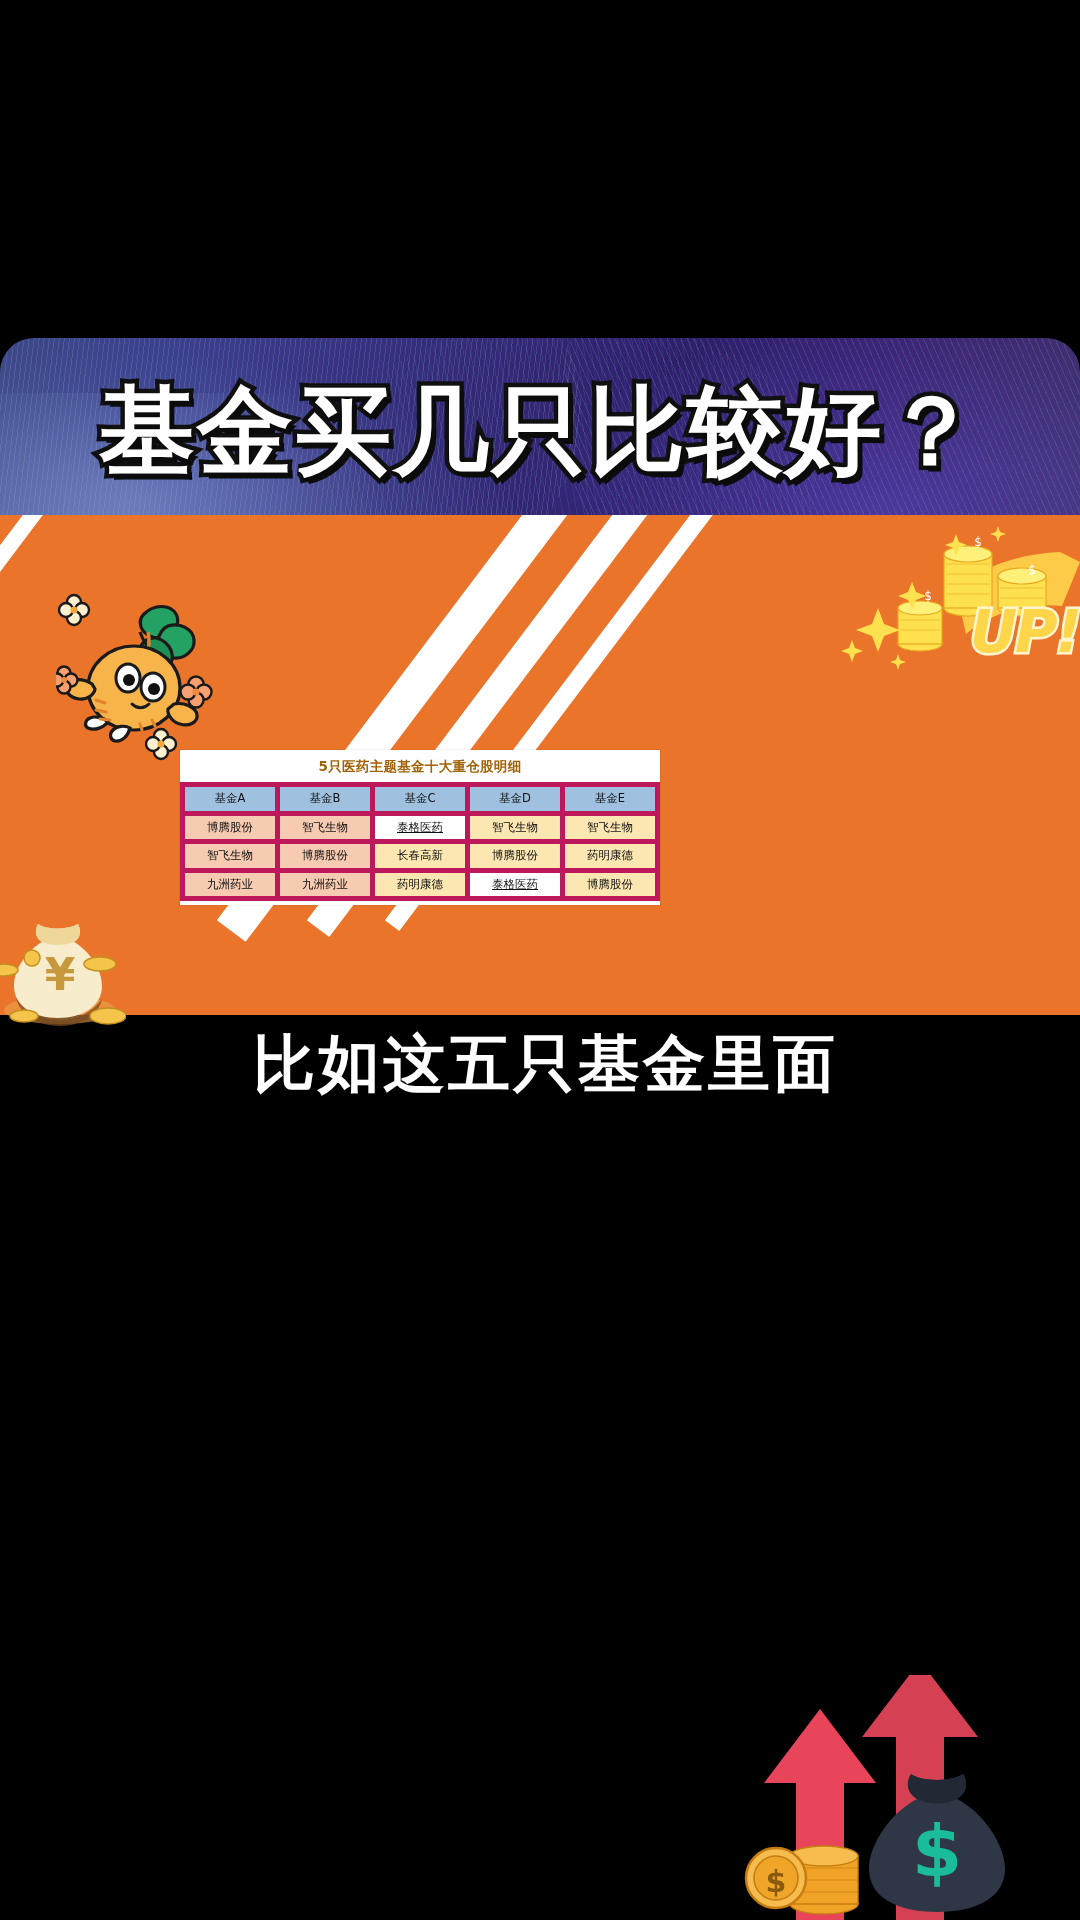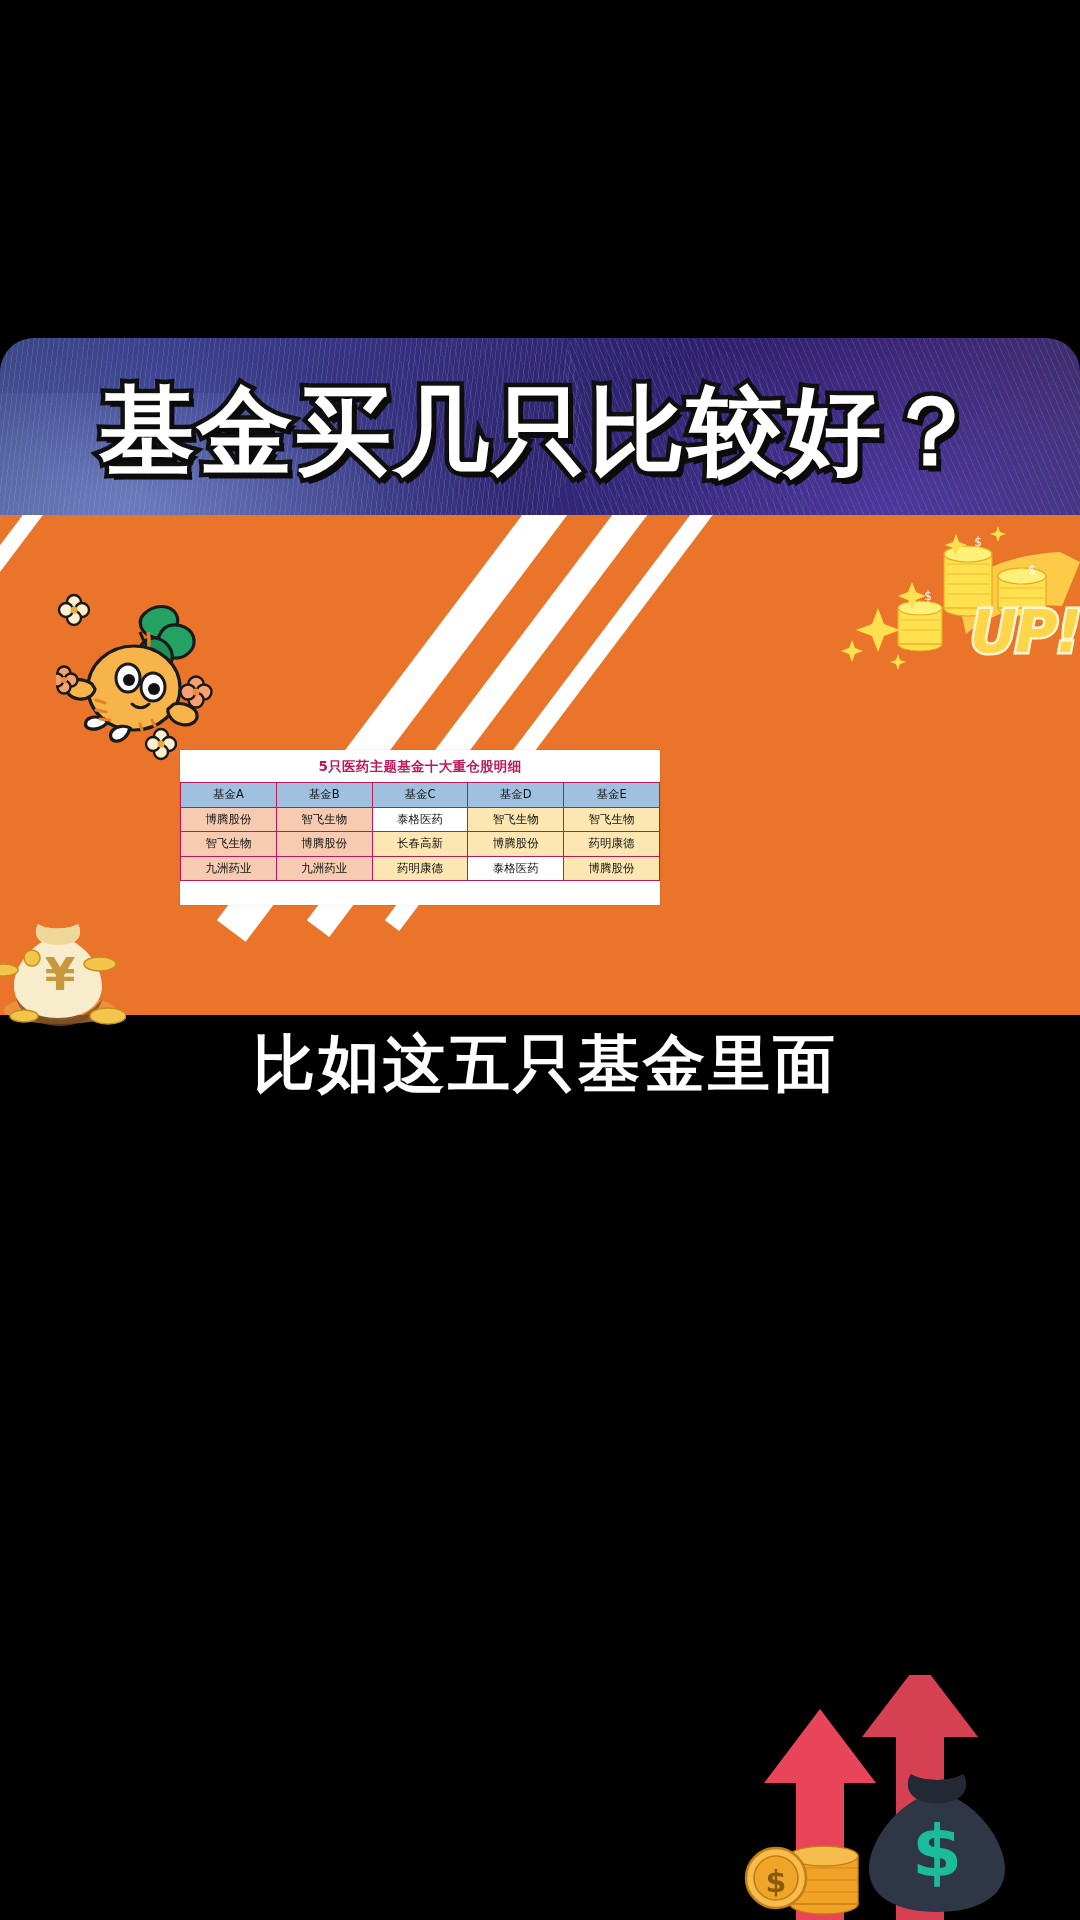--- a/index.html
+++ b/index.html
@@ -102,35 +102,35 @@
   #coin-stack-br{ position:absolute; right:196px; bottom:4px; width:140px; height:110px; z-index:6;}
 
   
   #table-card{
     position:absolute; left:180px; top:750px; width:480px; height:155px;
     background:#ffffff; z-index:7; overflow:hidden;
     box-shadow:0 0 0 1px rgba(0,0,0,.04);
   }
   #table-title{
     font-family:"DejaVu Sans","Liberation Sans",sans-serif;
-    font-size:13.5px; font-weight:bold; color:#be185d;
+    font-size:13.5px; font-weight:bold; color:#a16207;
     text-align:center; padding:8px 0 5px 0; letter-spacing:.3px;
     border-bottom:1px solid #ffffff;
   }
   #fund-table{ width:100%; border-collapse:collapse; table-layout:fixed; }
   #fund-table th, #fund-table td{
     font-family:"DejaVu Sans","Liberation Sans",sans-serif;
     font-size:11.5px; text-align:center; color:#111;
     height:23.6px; line-height:23.6px;
-    border:1px solid #be185d; padding:0; overflow:hidden; white-space:nowrap;
+    border:5px solid #be185d; padding:0; overflow:hidden; white-space:nowrap;
   }
   #fund-table th{ background:#9fc0de; font-weight:normal; }
   td.c-peach { background:#f6cbb1; }
   td.c-yellow{ background:#fce7b2; }
-  td.c-white { background:#ffffff; }
+  td.c-white { background:#ffffff;text-decoration:underline; }
 
   
   #caption{
     position:absolute; left:0; right:0; top:1022px;
     text-align:center;
     font-family:"DejaVu Sans","Liberation Sans",sans-serif;
     font-size:62px; font-weight:bold; color:#ffffff; letter-spacing:3px;
     white-space:nowrap;
     padding-left:11px;
   }

